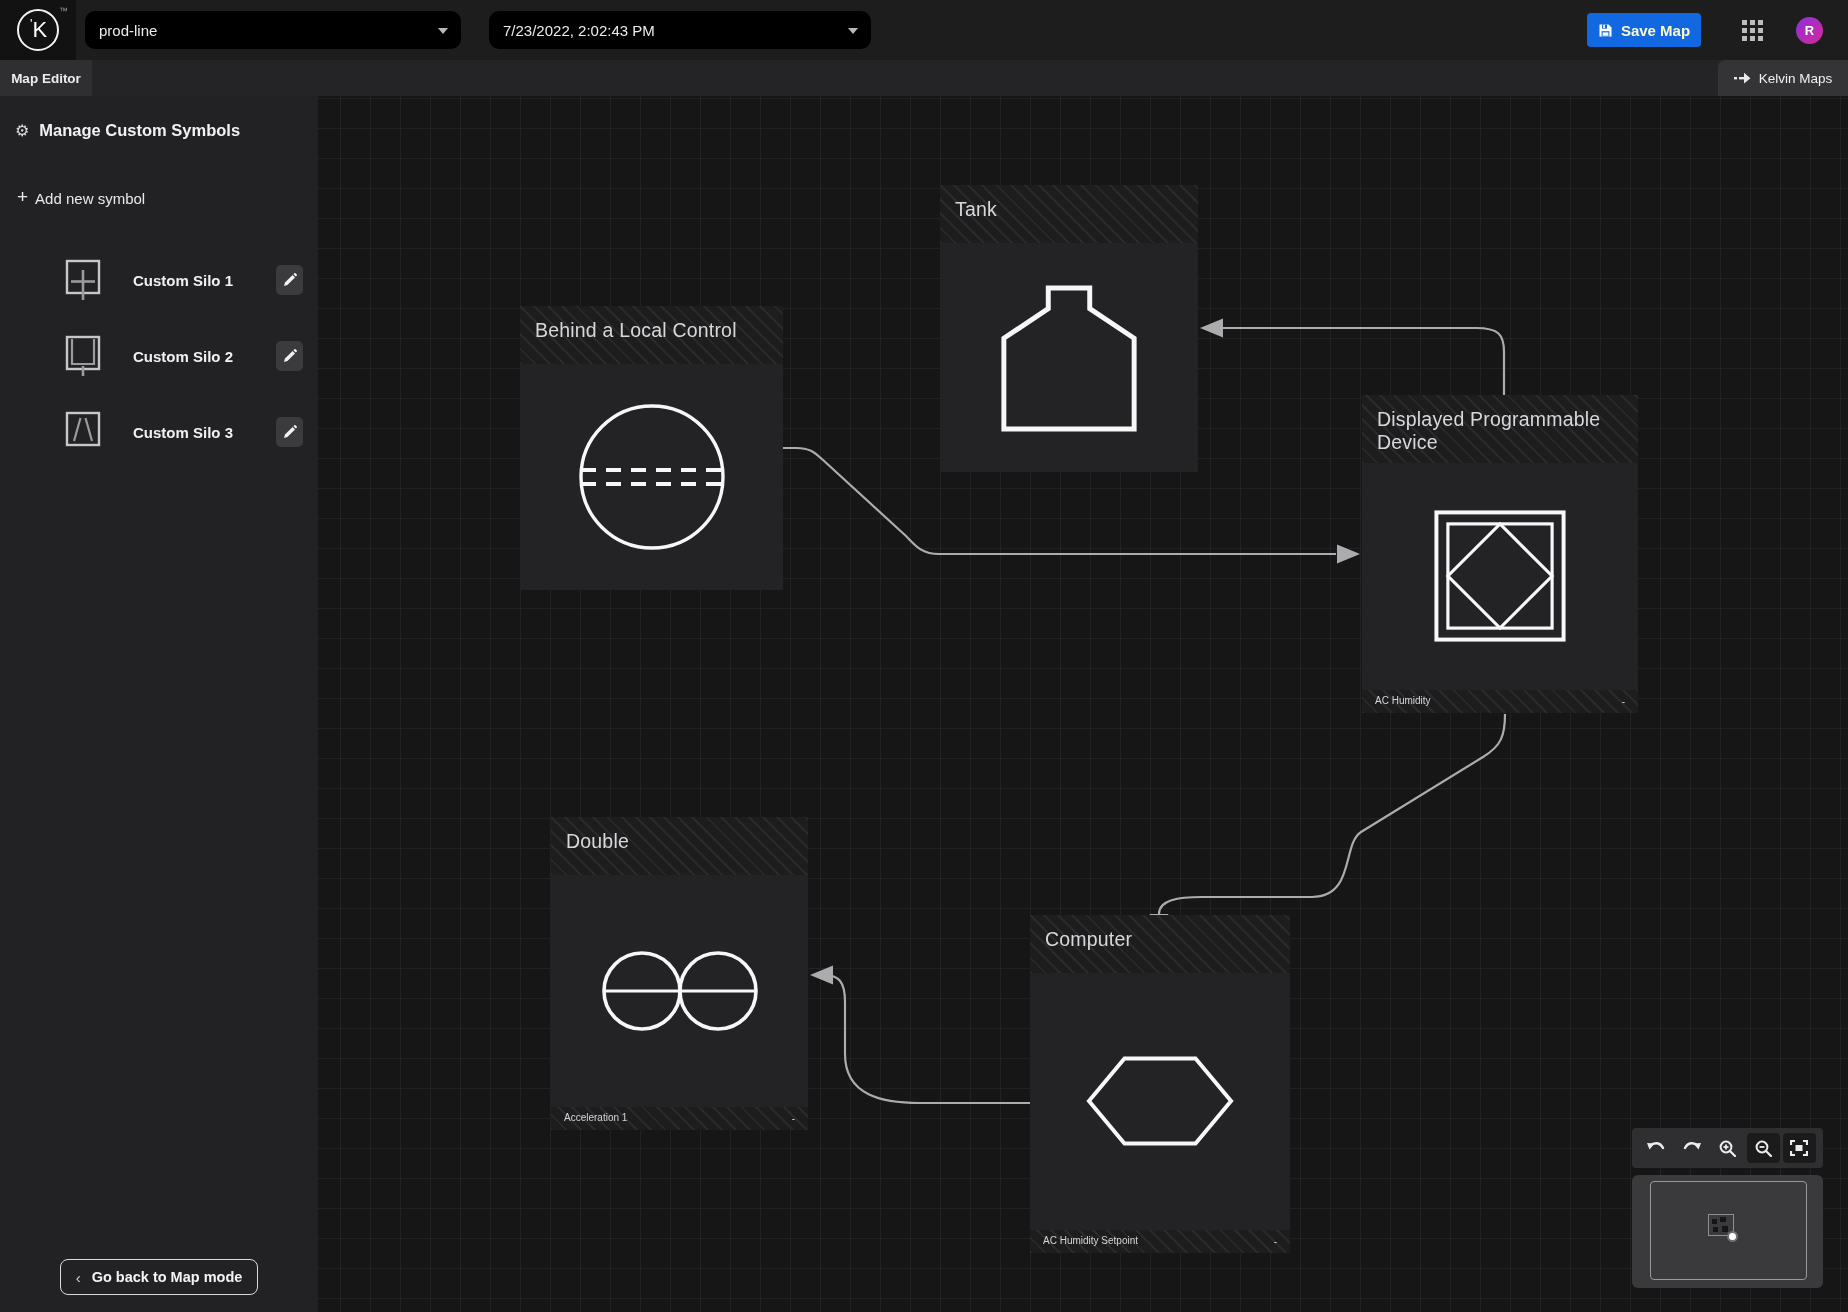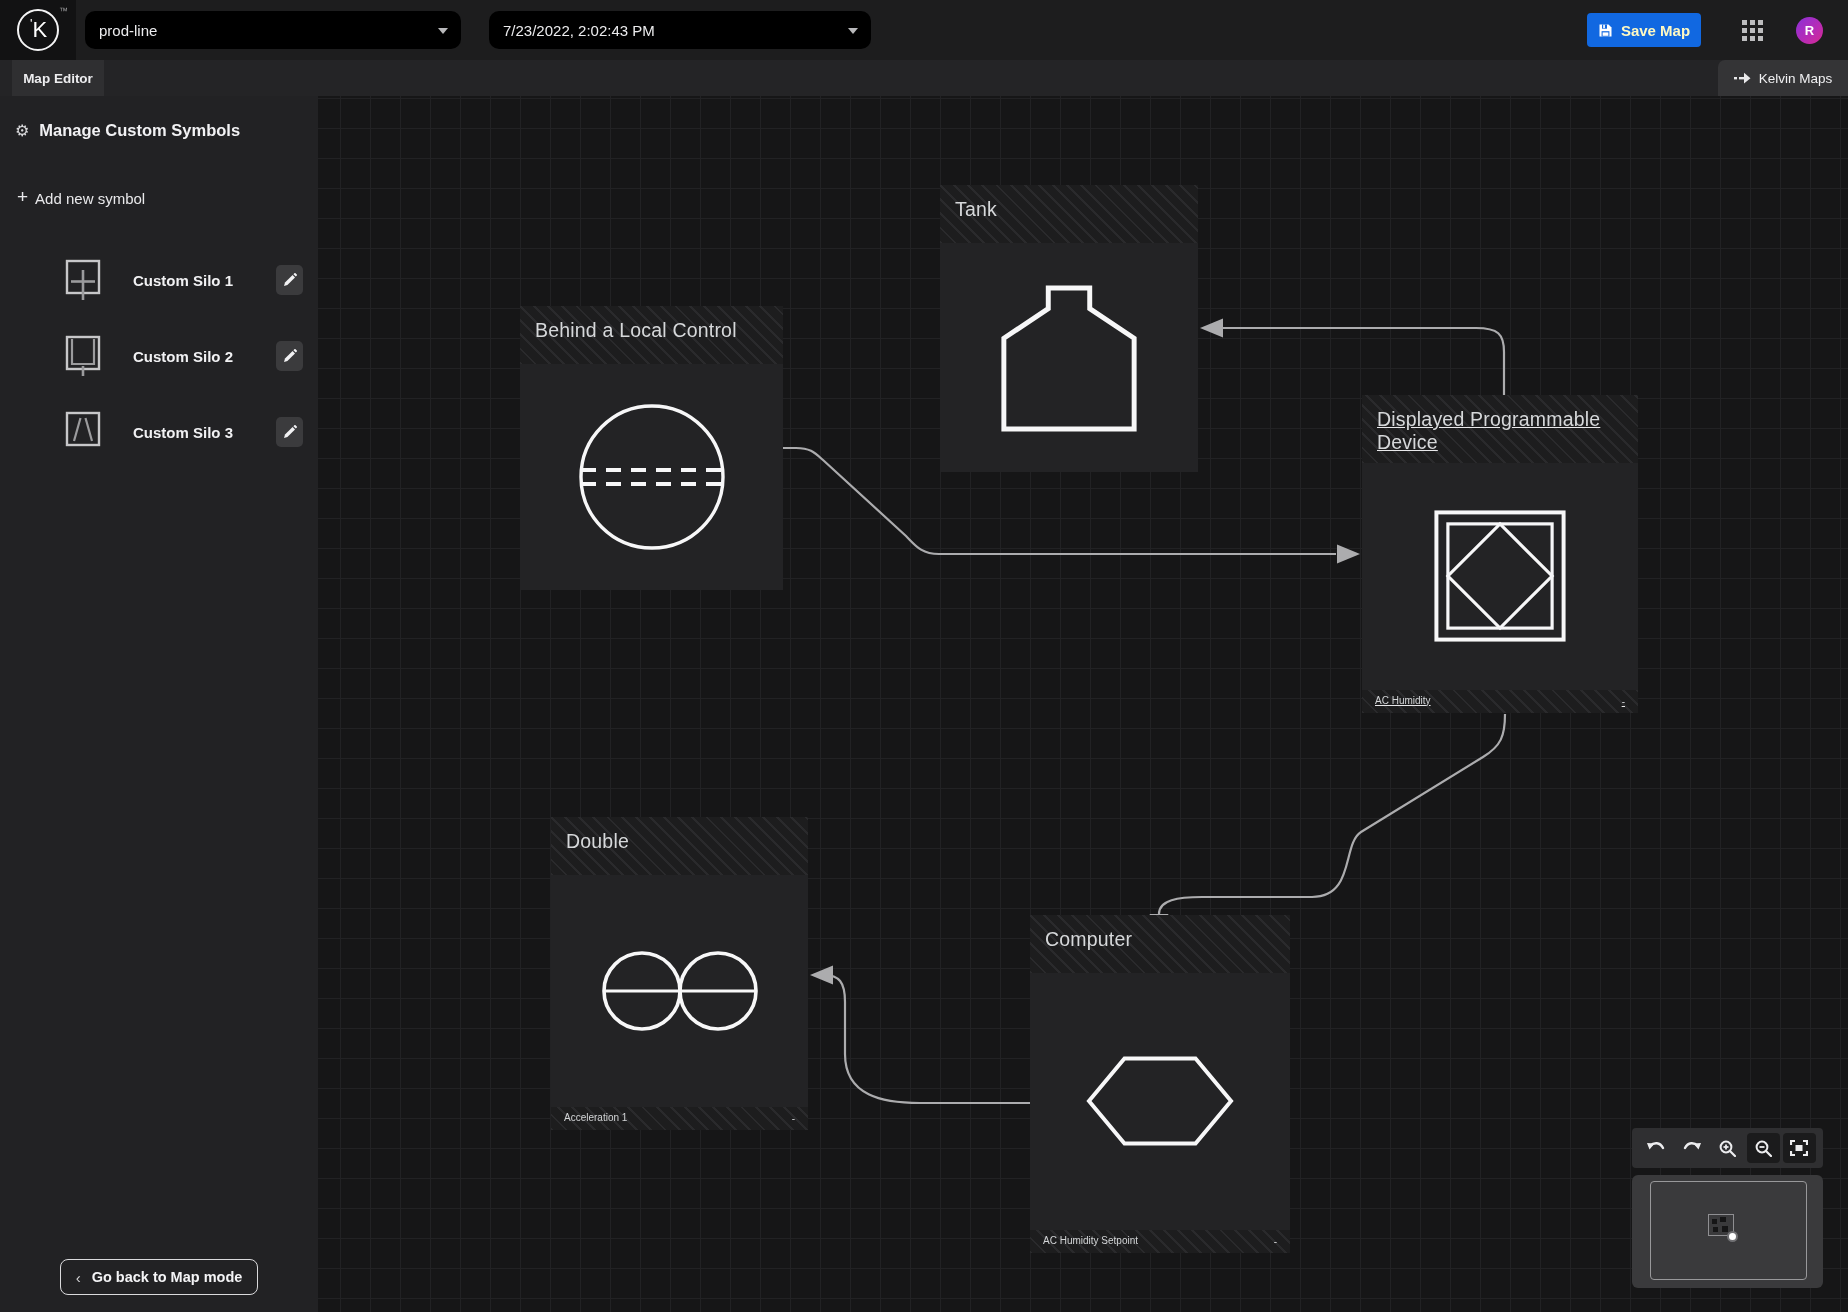--- a/index.html
+++ b/index.html
@@ -33,21 +33,21 @@
                gap:3px; cursor:pointer; }
   .apps-icon span { background:#bdbdbf; }
   .avatar { margin-left:33px; margin-right:25px; width:27px; height:27px; border-radius:50%;
             background:linear-gradient(135deg,#8a30d8 0%,#b92bb4 60%,#d62a90 100%);
             display:flex; align-items:center; justify-content:center;
             font-size:13px; font-weight:700; color:#fff; cursor:pointer; }
 
   
   .tabbar { position:absolute; left:0; top:60px; width:1848px; height:36px;
             background:#242426; z-index:29; }
-  .tab-active { position:absolute; left:12px; top:0; width:92px; height:36px; background:#2f2f31;
+  .tab-active { position:absolute; left:0; top:0; width:92px; height:36px; background:#2f2f31;
                 display:flex; align-items:center; justify-content:center;
                 font-size:13.5px; font-weight:700; color:#ededef; cursor:pointer; }
   .brand-chip { position:absolute; right:0; top:0; width:130px; height:36px; background:#343436;
                 border-top-left-radius:7px; display:flex; align-items:center; justify-content:center;
                 gap:8px; font-size:13.5px; font-weight:400; color:#f0f0f2; cursor:pointer; }
 
   
   .sidebar { position:absolute; left:0; top:96px; width:318px; height:1216px;
              background:#222224; z-index:20; }
   .sb-header { display:flex; align-items:center; gap:10px; padding:25px 16px 0 15px;
@@ -84,21 +84,21 @@
   .node-body { flex:1; background:#232325; display:flex; align-items:center; justify-content:center; }
   .node-footer { background:repeating-linear-gradient(45deg,#2a2a2c 0px,#2a2a2c 2px,#1d1d1e 2px,#1d1d1e 10px);
                  display:flex; justify-content:space-between; align-items:flex-start;
                  padding:4px 13px 5px 13px; font-size:10px; font-weight:500;
                  color:#d3d5d7; line-height:1.35; }
   .node-footer .metric { max-width:160px; }
   .node-footer .value { font-weight:400; padding-top:1px; }
 
   #node-tank     { left:622px;  top:89px;  width:258px; height:287px; }
   #node-blc      { left:202px;  top:210px; width:263px; height:284px; }
-  #node-dpd      { left:1044px; top:299px; width:276px; height:318px;text-decoration:underline; }
+  #node-dpd      { left:1044px; top:299px; width:276px; height:318px; }
   #node-double   { left:233px;  top:721px; width:257px; height:313px; }
   #node-computer { left:712px;  top:819px; width:260px; height:338px; }
 
   .sym { stroke:#f7f7f8; fill:none; }
 
   
   .ctrl-bar { position:absolute; right:25px; top:1032px; width:191px; height:40px;
               background:#2f2f31; border-radius:4px; display:flex; align-items:center;
               justify-content:space-around; padding:0 6px; z-index:15; }
   .ctrl-btn { width:33px; height:30px; background:transparent; border:none; border-radius:4px;

